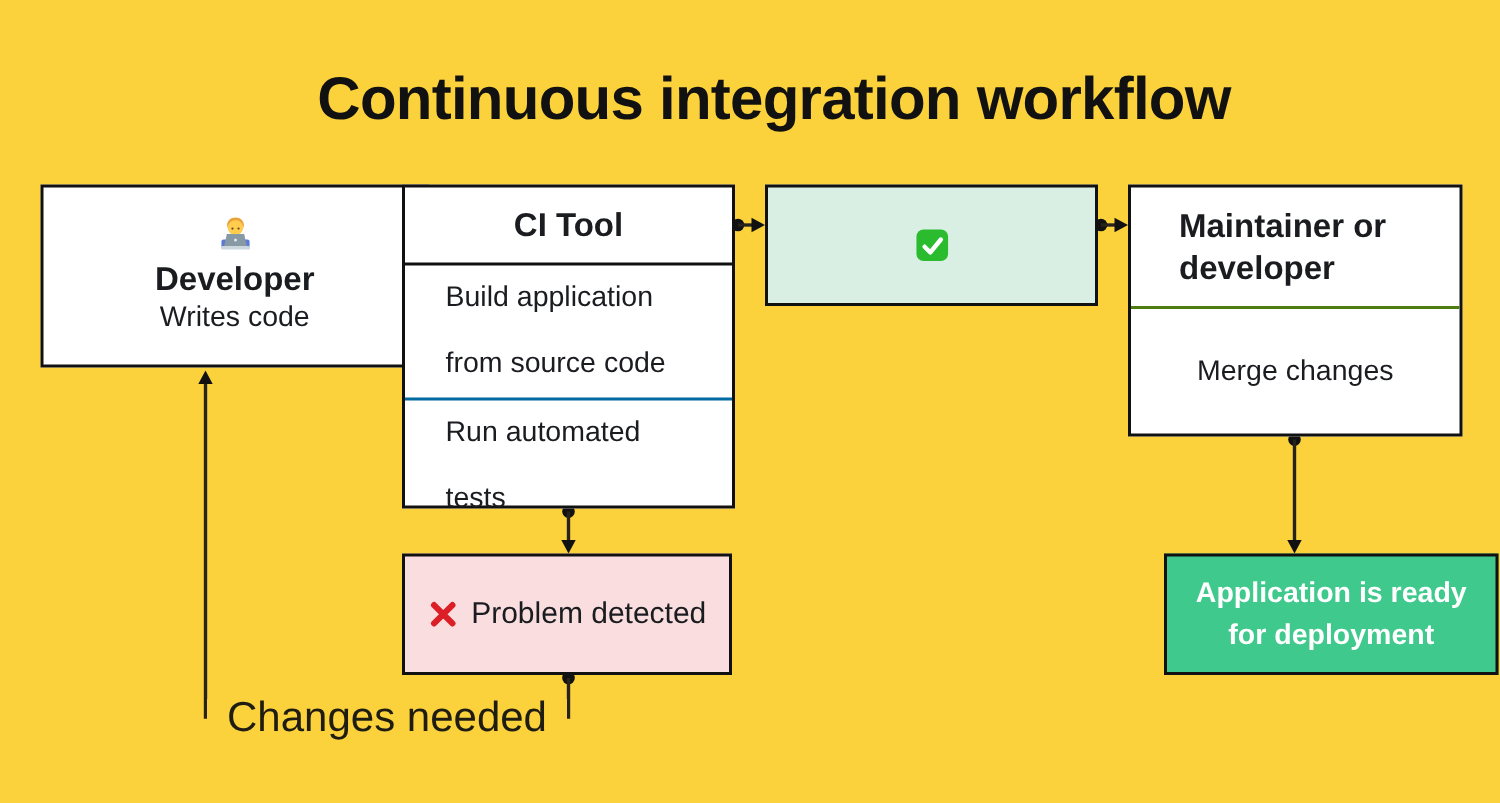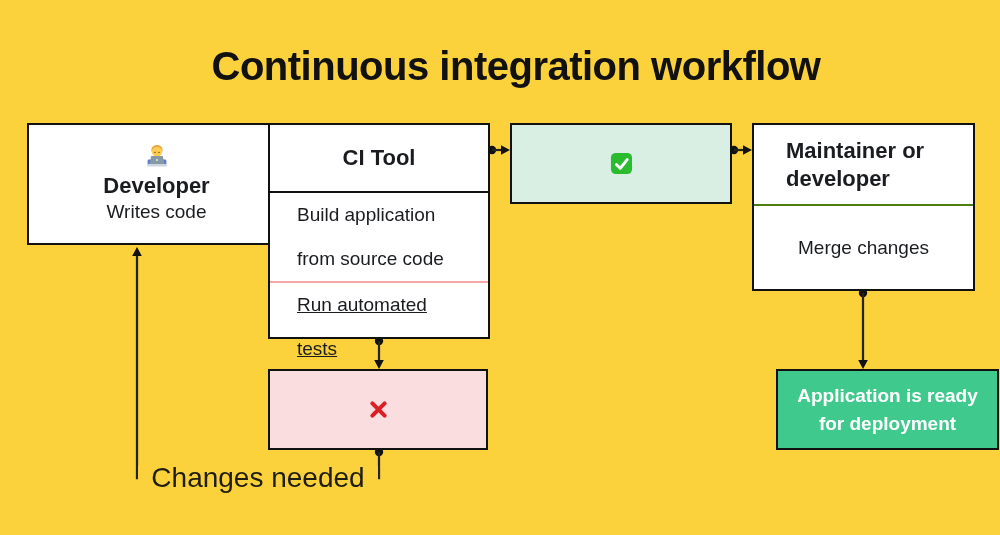--- a/index.html
+++ b/index.html
@@ -43,32 +43,32 @@
   }
   .dev-icon { height: 26px; margin-bottom: 3px; }
   .dev-title { font-size: 22px; font-weight: 700; line-height: 27px; }
   .dev-sub   { font-size: 19px; line-height: 26px; }
   
   .node.ci-tool {
     left: 268px; top: 123px; width: 222px; height: 216px;
     flex-direction: column;
   }
   .ci-header {
-    height: 68px; flex: none;
+    height: 52px; flex: none;
     display: flex; align-items: center; justify-content: center;
     font-size: 22px; font-weight: 700;
     border-bottom: 2px solid #111;
   }
   .ci-step {
     flex: 1;
     display: flex; align-items: center; justify-content: center;
     font-size: 19px; line-height: 44px;
     padding: 0 27px;
   }
-  .ci-step + .ci-step { border-top: 2px solid #fca5a5; text-decoration: underline; }
+  .ci-step + .ci-step { border-top: 2px solid #0369a1; }
   
   .node.everything-ok {
     left: 510px; top: 123px; width: 222px; height: 81px;
     background: #D9EFE4;
     align-items: center; justify-content: center; gap: 7px;
     font-size: 20px;
   }
   
   .node.maintainer {
     left: 752px; top: 123px; width: 223px; height: 168px;
@@ -193,20 +193,21 @@
     <div class="m-header">Maintainer or developer</div>
     <div class="m-sub">Merge changes</div>
   </div>
 
   <div class="node problem">
     <span class="icon">
       <svg width="21" height="21" viewBox="0 0 36 36">
         <path d="M7.5 7.5 L28.5 28.5 M28.5 7.5 L7.5 28.5" stroke="#DC1F26" stroke-width="7" stroke-linecap="round"></path>
       </svg>
     </span>
+    <span>Problem detected</span>
   </div>
 
   <div class="node deploy">
     <span>Application is ready for deployment</span>
   </div>
 
   <div class="changes-label">
     <span>Changes needed</span>
   </div>
 

